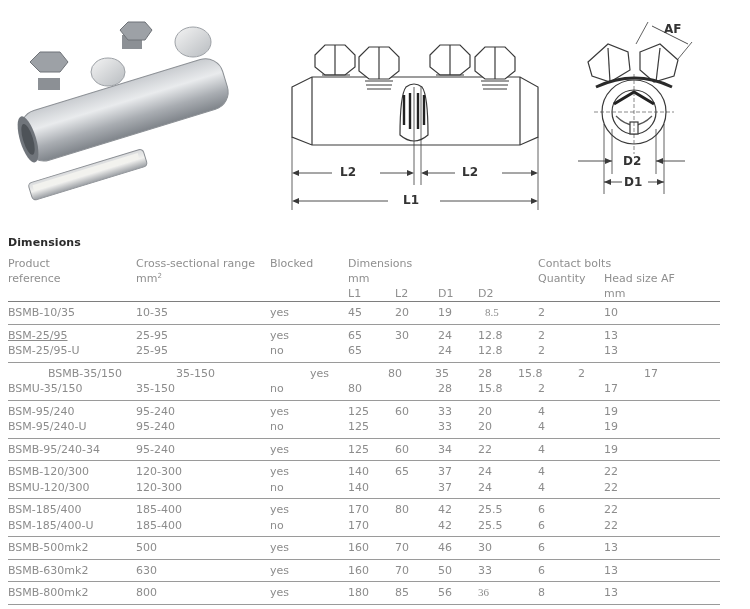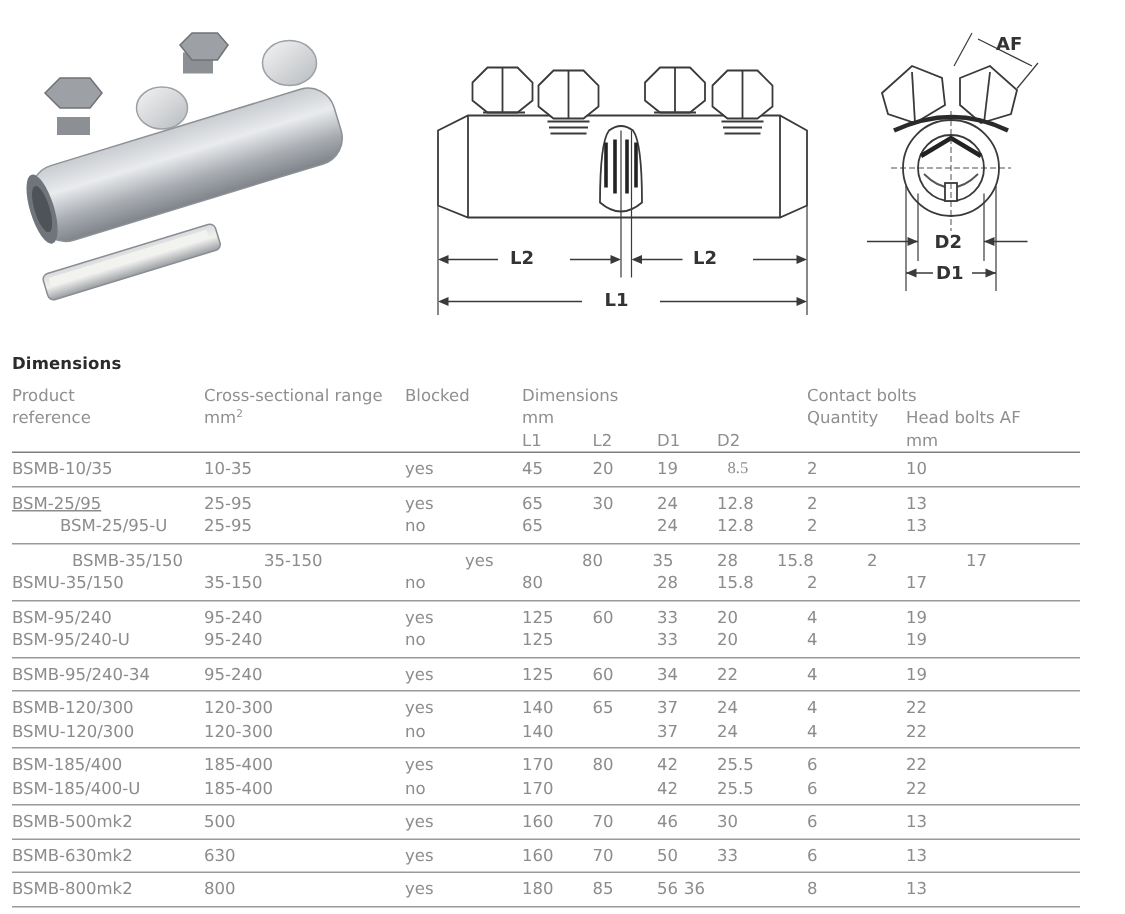--- a/index.html
+++ b/index.html
@@ -162,21 +162,21 @@
     <div>Dimensions</div>
     <div>mm</div>
   </div>
   <div class="hdr" style="left:348px;top:286px;">L1</div>
   <div class="hdr" style="left:395px;top:286px;">L2</div>
   <div class="hdr" style="left:438px;top:286px;">D1</div>
   <div class="hdr" style="left:478px;top:286px;">D2</div>
   <div class="hdr" style="left:538px;top:256px;">Contact bolts</div>
   <div class="hdr" style="left:538px;top:271px;">Quantity</div>
   <div class="hdr" style="left:604px;top:271px;">
-    <div>Head bolts AF</div>
+    <div>Head size AF</div>
     <div>mm</div>
   </div>
 </div>
 
 <div class="rule head" style="top:301px;"></div>
 
 <div id="tbody">
     <div class="tbody-row" style="top: 305px;">
       <span class="cell" style="left: 8px;">BSMB-10/35</span>
       <span class="cell" style="left: 136px;">10-35</span>
@@ -194,21 +194,21 @@
       <span class="cell" style="left: 136px;">25-95</span>
       <span class="cell" style="left: 270px;">yes</span>
       <span class="cell" style="left: 348px;">65</span>
       <span class="cell" style="left: 395px;">30</span>
       <span class="cell" style="left: 438px;">24</span>
       <span class="cell" style="left: 478px;">12.8</span>
       <span class="cell" style="left: 538px;">2</span>
       <span class="cell" style="left: 604px;">13</span>
     </div>
     <div class="tbody-row" style="top: 343px;">
-      <span class="cell" style="left: 8px; margin-left: 32px;">BSM-25/95-U</span>
+      <span class="cell" style="left: 8px;">BSM-25/95-U</span>
       <span class="cell" style="left: 136px;">25-95</span>
       <span class="cell" style="left: 270px;">no</span>
       <span class="cell" style="left: 348px;">65</span>
       <span class="cell" style="left: 395px;"></span>
       <span class="cell" style="left: 438px;">24</span>
       <span class="cell" style="left: 478px;">12.8</span>
       <span class="cell" style="left: 538px;">2</span>
       <span class="cell" style="left: 604px;">13</span>
     </div>
     <div class="rule" style="top: 361.5px;"></div>
@@ -340,21 +340,21 @@
       <span class="cell" style="left: 604px;">13</span>
     </div>
     <div class="rule" style="top: 581px;"></div>
     <div class="tbody-row" style="top: 585px;">
       <span class="cell" style="left: 8px; text-align: center;">BSMB-800mk2</span>
       <span class="cell" style="left: 136px;">800</span>
       <span class="cell" style="left: 270px;">yes</span>
       <span class="cell" style="left: 348px;">180</span>
       <span class="cell" style="left: 395px;">85</span>
       <span class="cell" style="left: 438px;">56</span>
-      <span class="cell" style="left: 456px;">36</span>
+      <span class="cell" style="left: 478px; font-family: Liberation Serif, serif;">36</span>
       <span class="cell" style="left: 538px;">8</span>
       <span class="cell" style="left: 604px;">13</span>
     </div>
     <div class="rule" style="top: 603.5px;"></div>
     <div class="tbody-row" style="top: 607.5px;">
       <span class="cell" style="left: 8px;">BSMB-1000</span>
       <span class="cell" style="left: 136px;">1000</span>
       <span class="cell" style="left: 270px;">yes</span>
       <span class="cell" style="left: 348px;">180</span>
       <span class="cell" style="left: 395px;">85</span>

